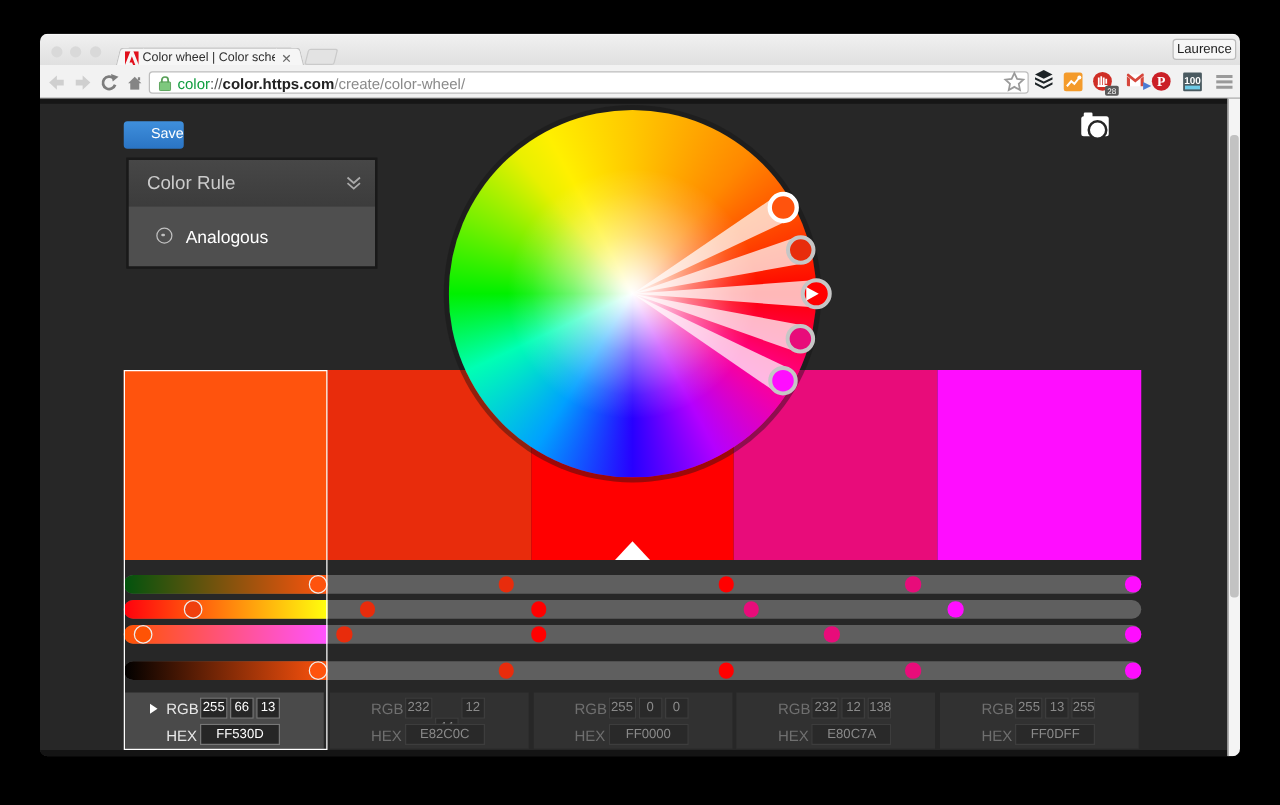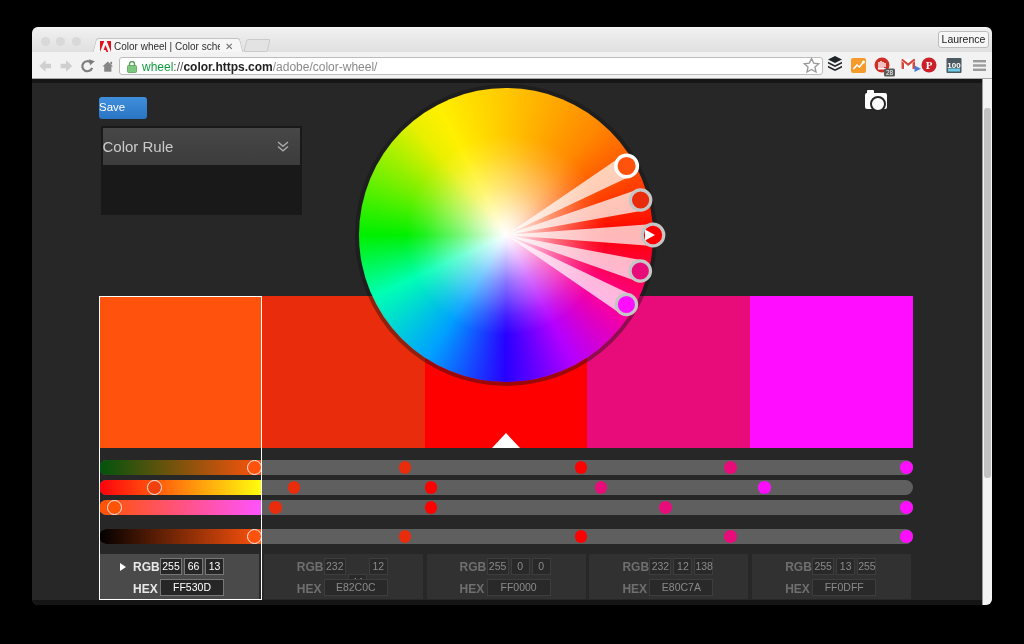--- a/index.html
+++ b/index.html
@@ -24,23 +24,23 @@
 #urlbar{left:87px;top:29.5px;width:704px;height:18px;background:#fff;border:1px solid #bdbdbd;border-radius:3px}
 #urltext{left:110px;top:32.5px;font-size:12px;color:#333;white-space:nowrap}
 #urltext .g{color:#0f9d3e}
 #urltext .d{color:#222;font-weight:bold}
 #urltext .p{color:#8a8a8a}
 #padlock{left:95px;top:33.5px;width:10px;height:12px}
 
 #content{left:0;top:52px;width:950px;height:526px;background:#272727}
 #topstrip{left:0;top:52px;width:950px;height:4px;background:#161616}
 #botstrip{left:0;top:573px;width:950px;height:5px;background:#141414}
-#save{left:67px;top:70px;width:48px;height:22px;background:linear-gradient(#3f8fdc,#2a74c4);border-radius:3px;color:#fff;font-size:11.5px;text-align:left;line-height:21px}
+#save{left:67px;top:70px;width:48px;height:22px;background:linear-gradient(#3f8fdc,#2a74c4);border-radius:3px;color:#fff;font-size:11.5px;text-align:right;line-height:21px}
 #rulepanel{left:68.5px;top:99px;width:201.5px;height:89px;background:#191919;padding:2px}
-#rulehead{position:absolute;left:2px;top:2px;width:197.5px;height:37px;background:linear-gradient(#474747,#3c3c3c);color:#cbcbcb;font-size:15px;line-height:37px;}
+#rulehead{position:absolute;left:2px;top:2px;width:197.5px;height:37px;background:linear-gradient(#474747,#3c3c3c);color:#cbcbcb;font-size:15px;line-height:37px;padding-left:15px}
 #rulebody{position:absolute;left:2px;top:39px;width:197.5px;height:48px;background:#4f4f4f;color:#fff;font-size:14px;line-height:48px}
 #chev{position:absolute;right:10px;top:12px}
 .ringicon{position:absolute;left:22px;top:17px;width:13px;height:13px;border:1.5px solid #c0c0c0;border-radius:50%}
 .ringicon:after{content:'';position:absolute;left:3.8px;top:3.8px;width:2.5px;height:2.5px;background:#c0c0c0;border-radius:50%}
 #analogtext{position:absolute;left:46px;top:0}
 
 #camera{left:833px;top:66px;width:22px;height:16px;background:#fff;border-radius:2px}
 #camera:before{content:'';position:absolute;left:2px;top:-3px;width:7px;height:4px;background:#fff;border-radius:1px 1px 0 0}
 #camera:after{content:'';position:absolute;left:5px;top:3px;width:12px;height:12px;border-radius:50%;background:#fff;border:2.5px solid #262626}
 
@@ -53,21 +53,21 @@
 .sw{position:absolute;top:269px;width:162.8px;height:152px}
 #tri3{left:460px;top:406px;width:0;height:0;border-left:14px solid transparent;border-right:14px solid transparent;border-bottom:15px solid #fff}
 #selbox{left:67px;top:269px;width:162.8px;height:304px;border:1.5px solid #fff;z-index:20}
 
 .bar{position:absolute;left:67px;width:814px;height:15px;background:#5f5f5f;border-radius:7.5px}
 .seg{position:absolute;left:0;top:0;width:163px;height:15px;border-radius:7.5px 0 0 7.5px}
 .th{position:absolute;width:15px;height:15px;border-radius:50%;border:1.5px solid #ededed;z-index:5}
 .dt{position:absolute;width:12.5px;height:12.5px;border-radius:50%;z-index:4}
 
 .tile{position:absolute;top:527px;width:159px;height:45px;background:#313131}
-.tile .lab{position:absolute;font-size:12px;color:#6f6f6f;font-weight:bold}
+.tile .lab{position:absolute;font-size:12px;color:#6f6f6f;font-weight:normal}
 .vbox{position:absolute;background:#292929;border:1px solid #3d3d3d;color:#8a8a8a;font-size:10.5px;text-align:center;height:17px;line-height:15px}
 .t1 .lab{color:#e8e8e8}
 .t1 .vbox{background:#262626;border:1px solid #777;color:#fff}
 </style>
 </head>
 <body>
 <div id="win">
   <div id="tabbar">
     <div class="dot" style="left:8.5px"></div>
     <div class="dot" style="left:24px"></div>
@@ -92,21 +92,21 @@
     <rect x="78.3" y="9.8" width="1.8" height="2.5" fill="#858585"></rect>
   </svg>
   <div id="urlbar"></div>
   <svg style="left:770px;top:29px" width="20" height="20">
       <path d="M9.5 2.5 l2.2 4.6 5 .6 -3.7 3.4 1 4.9 -4.5-2.5 -4.5 2.5 1-4.9 -3.7-3.4 5-.6z" fill="none" stroke="#9a9a9a" stroke-width="1.4"></path>
     </svg>
   <svg id="padlock" viewBox="0 0 10 12">
       <rect x="0.5" y="4.5" width="9" height="7" rx="1" fill="#7ec87e" stroke="#58a058" stroke-width="0.8"></rect>
       <path d="M2.5 5 v-2 a2.5 2.5 0 0 1 5 0 v2" fill="none" stroke="#58a058" stroke-width="1.4"></path>
     </svg>
-  <div id="urltext"><span class="g">wheel</span><span style="color:#555">://</span><span class="d">color.https.com</span><span class="p">/adobe/color-wheel/</span></div>
+  <div id="urltext"><span class="g">color</span><span style="color:#555">://</span><span class="d">color.https.com</span><span class="p">/create/color-wheel/</span></div>
   <svg id="extsvg" width="170" height="27">
     <g fill="#1d2326">
       <path d="M13 4 l7 3.5 -7 3.5 -7-3.5z"></path>
       <path d="M6 9.7 l7 3.5 7-3.5 v1.8 l-7 3.5 -7-3.5z"></path>
       <path d="M6 13.8 l7 3.5 7-3.5 v1.8 l-7 3.5 -7-3.5z"></path>
     </g>
     <rect x="29" y="6" width="15" height="15" rx="2" fill="#f49b2b"></rect>
     <path d="M31.5 17 l3.5-4 2.5 2 4-5" stroke="#fff" stroke-width="1.6" fill="none"></path>
     <circle cx="41.5" cy="10" r="1.6" fill="#fff"></circle>
     <circle cx="60" cy="13" r="7.5" fill="#cf2e26"></circle>
@@ -217,20 +217,24 @@
     <div class="vbox" style="left:60px;top:25px;width:64px">FF0DFF</div>
   </div>
   <div id="selbox"></div>
   <div id="save">Save</div>
   <div id="rulepanel">
     <div id="rulehead">Color Rule
       <svg id="chev" width="14" height="13">
           <path d="M2 2 l5 4.4 5-4.4 M2 6.5 l5 4.4 5-4.4" stroke="#aaa" stroke-width="1.4" fill="none"></path>
         </svg>
     </div>
+    <div id="rulebody">
+        <span class="ringicon"></span>
+        <span id="analogtext">Analogous</span>
+      </div>
   </div>
   <div id="camera"></div>
   <div id="wheel"></div>
   <svg id="spokes" width="360" height="300" viewBox="0 0 360 300">
     <g fill="rgba(255,255,255,0.72)">
       <polygon points="167,167 293.0,107.6 282.2,88.4"></polygon>
       <polygon points="167,167 304.4,142.6 298.8,121.4"></polygon>
       <polygon points="167,167 314,178 314,156"></polygon>
       <polygon points="167,167 298.5,213.6 304.1,192.4"></polygon>
       <polygon points="167,167 281.9,246.0 292.9,227.0"></polygon>

